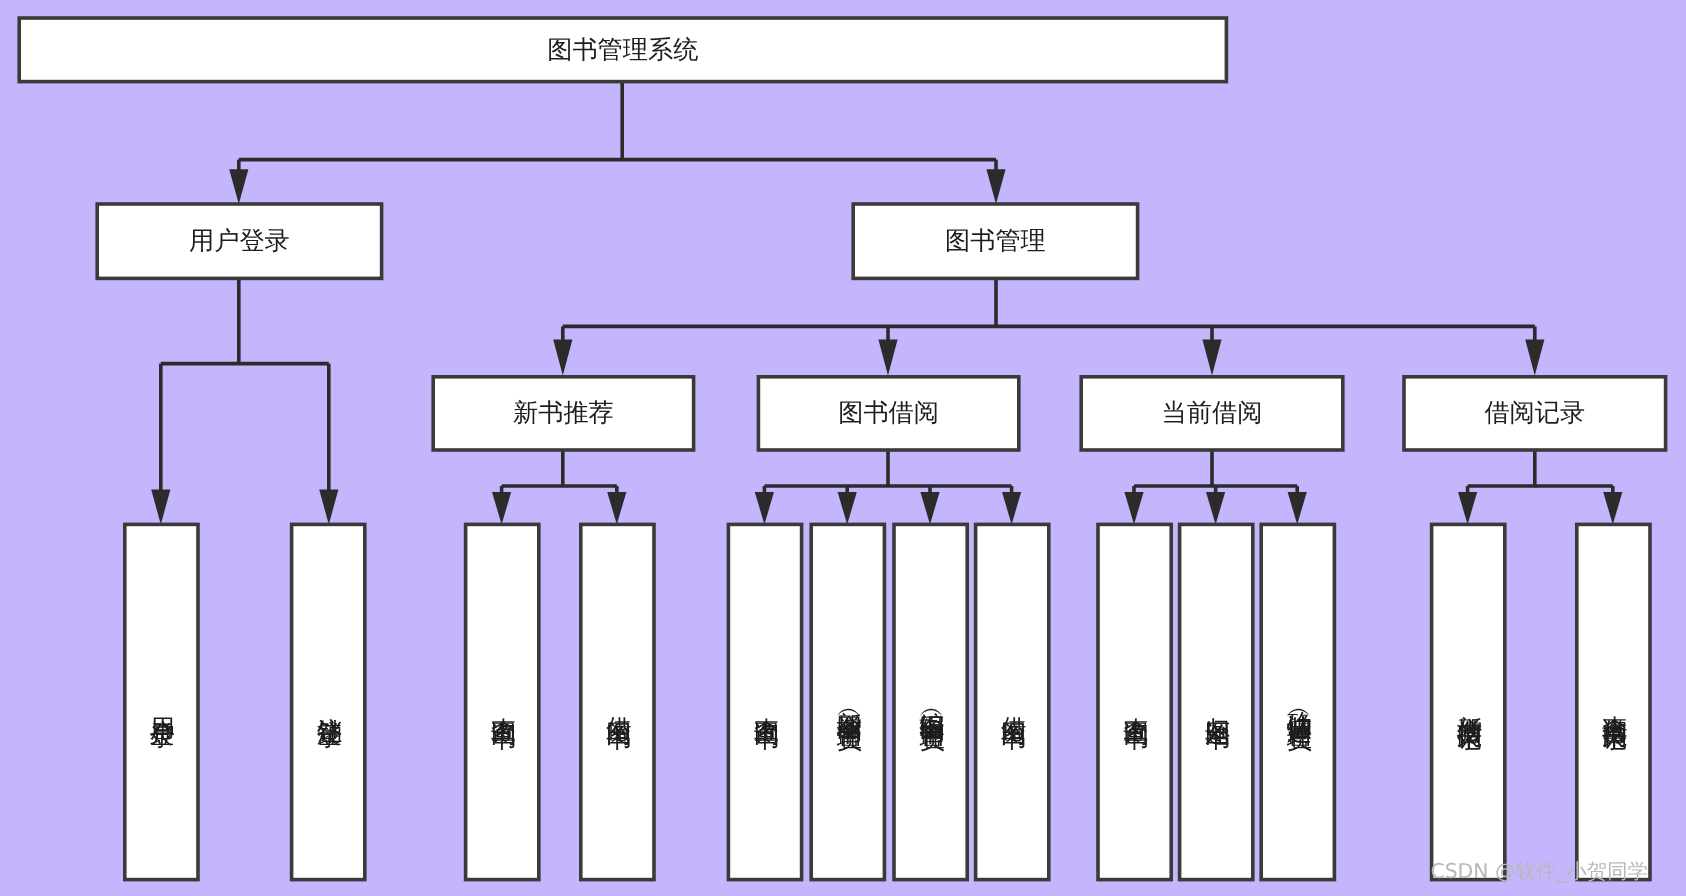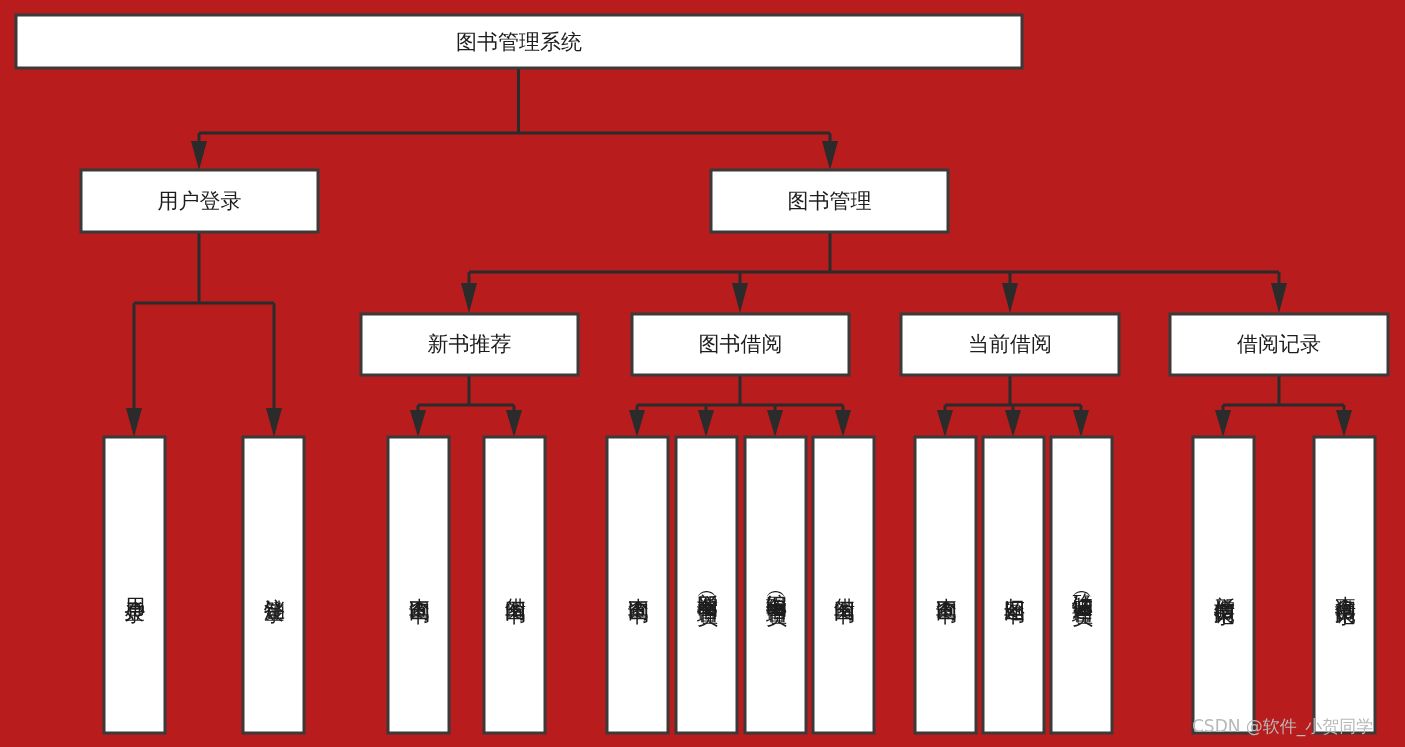--- a/index.html
+++ b/index.html
@@ -11,21 +11,21 @@
   body {
     width: 1405px;
     height: 747px;
     overflow: hidden;
     font-family: "DejaVu Sans", "Liberation Sans", sans-serif;
   }
   #diagram-root {
     position: relative;
     width: 1405px;
     height: 747px;
-    background: #b91c1c;
+    background: #c4b5fd;
   }
   svg.flowchart {
     position: absolute;
     top: 0;
     left: 0;
     width: 1405px;
     height: 747px;
     display: block;
   }
   .node-box {

